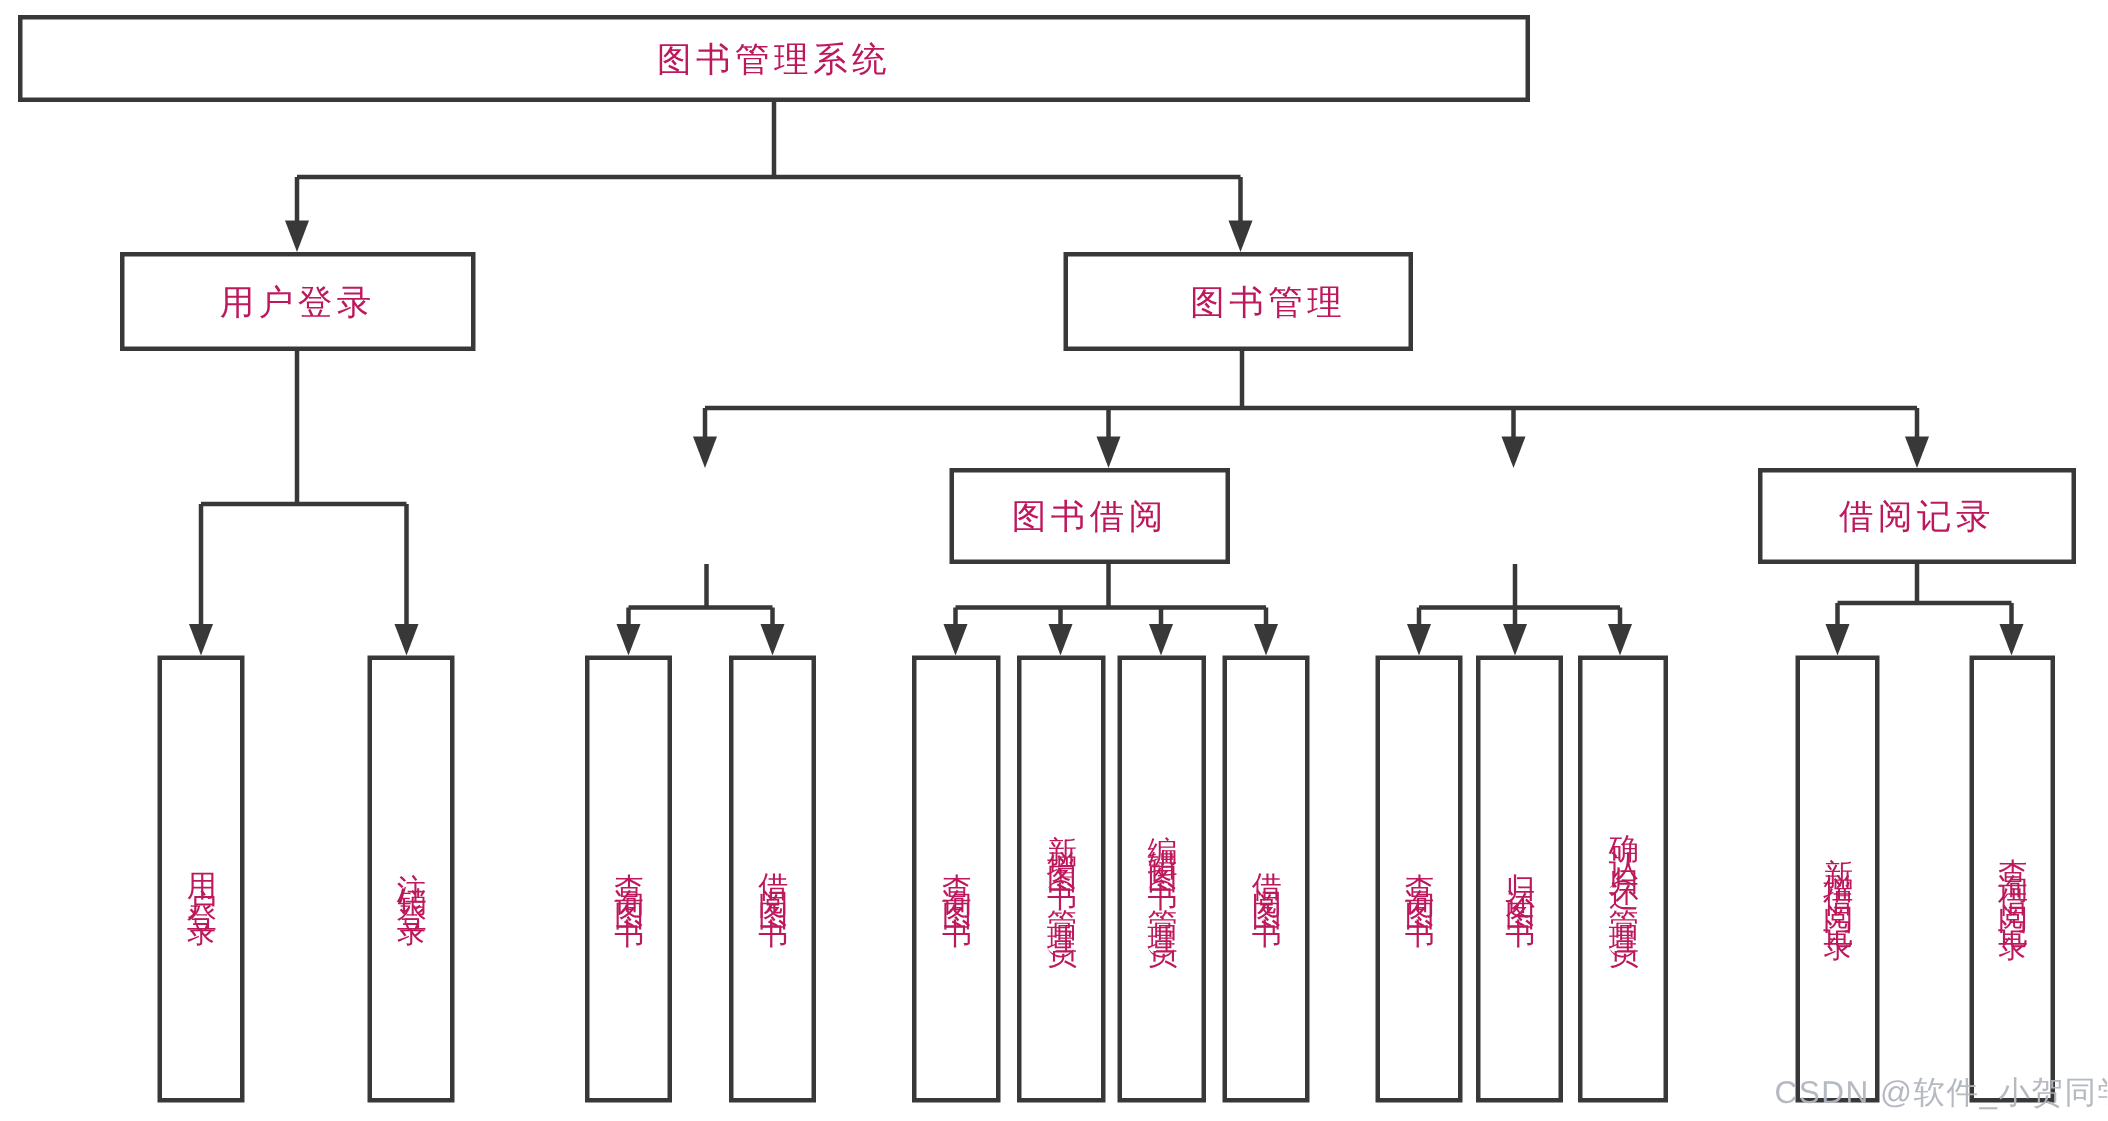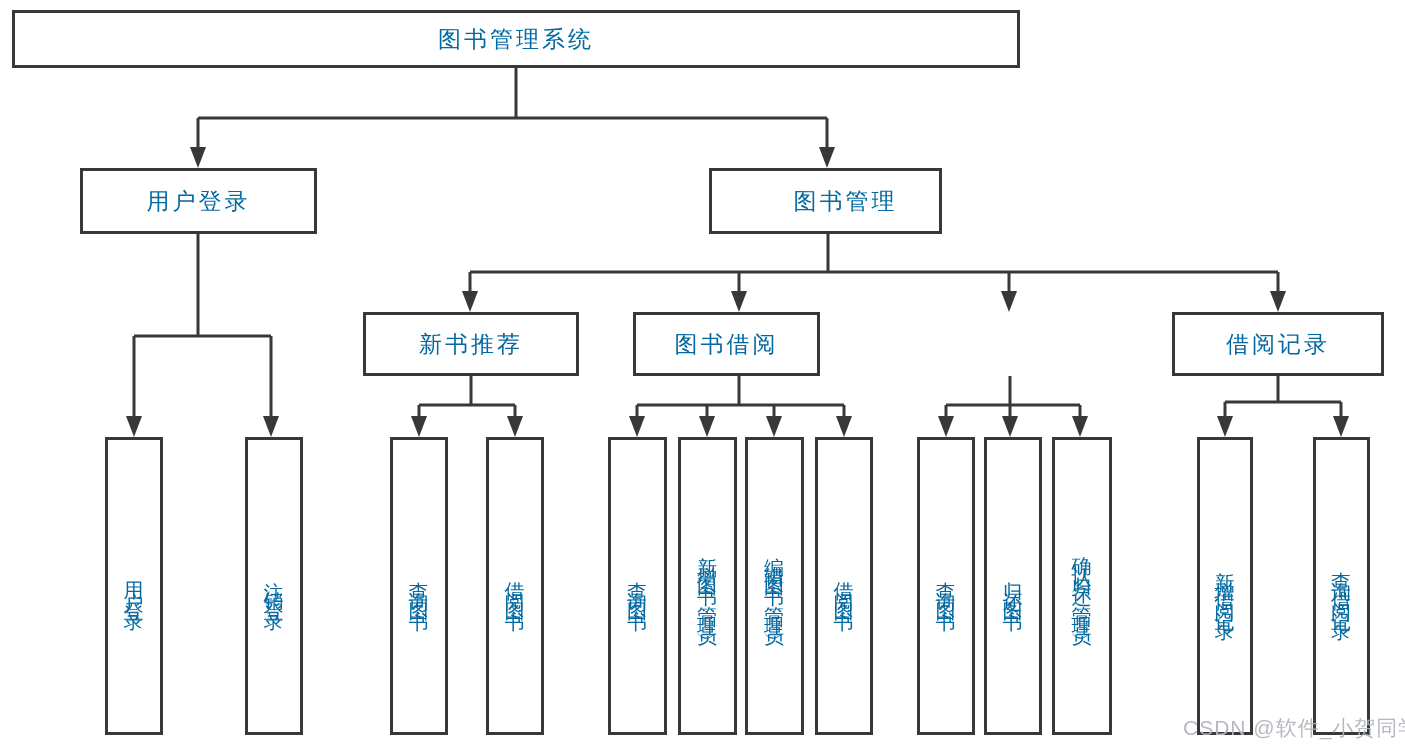--- a/index.html
+++ b/index.html
@@ -23,21 +23,21 @@
     height: 747px;
   }
   .node {
     position: absolute;
     box-sizing: border-box;
     border: 3px solid #383838;
     background: #ffffff;
     display: flex;
     align-items: center;
     justify-content: center;
-    color: #0369a1;
+    color: #be185d;
   }
   .hnode {
     font-size: 23px;
     letter-spacing: 3px;
     line-height: 1;
   }
   .hnode span {
     white-space: nowrap;
   }
   .vnode span {
@@ -101,23 +101,20 @@
     <span>图书管理系统</span>
   </div>
 
   <div class="node hnode" style="left:80px; top:168px; width:237px; height:66px;">
     <span>用户登录</span>
   </div>
   <div class="node hnode" style="left:709px; top:168px; width:233px; height:66px;padding-left:40px;">
     <span>图书管理</span>
   </div>
 
-  <div class="node hnode" style="left:363px; top:312px; width:216px; height:64px;">
-    <span>新书推荐</span>
-  </div>
   <div class="node hnode" style="left:633px; top:312px; width:187px; height:64px;">
     <span>图书借阅</span>
   </div>
   <div class="node hnode" style="left:1172px; top:312px; width:212px; height:64px;">
     <span>借阅记录</span>
   </div>
 
   <div class="node vnode" style="left:105px; top:437px; width:58px; height:298px;">
     <span>用户登录</span>
   </div>

